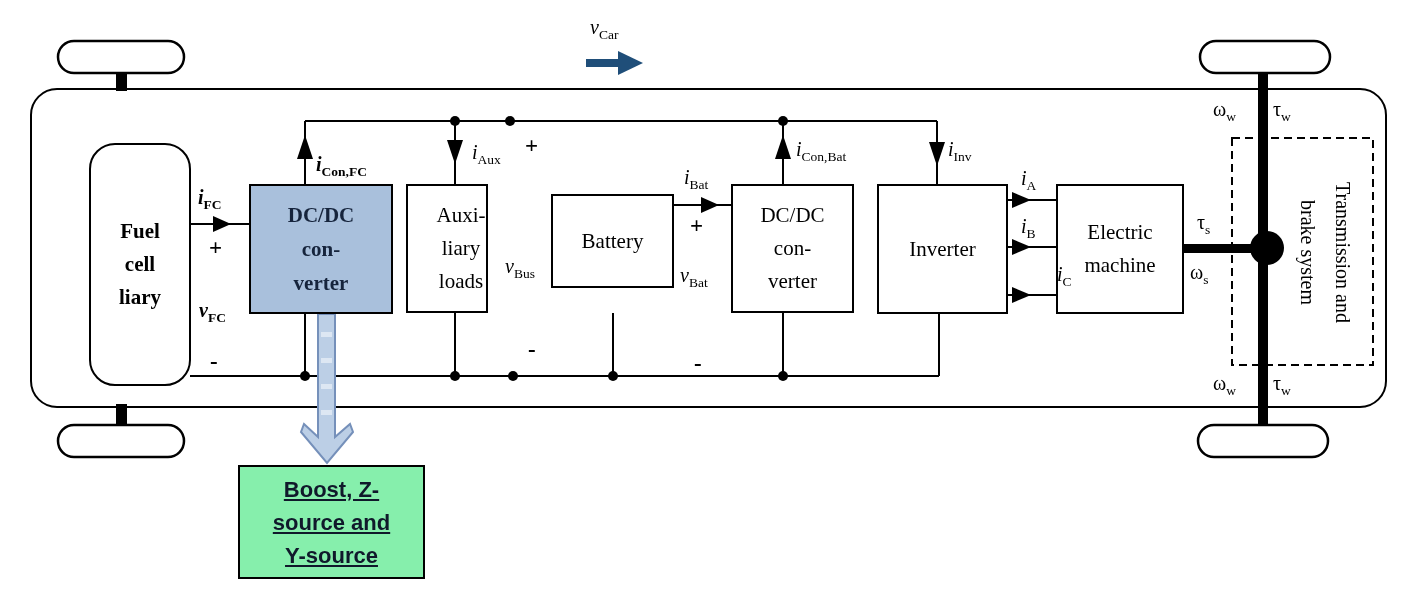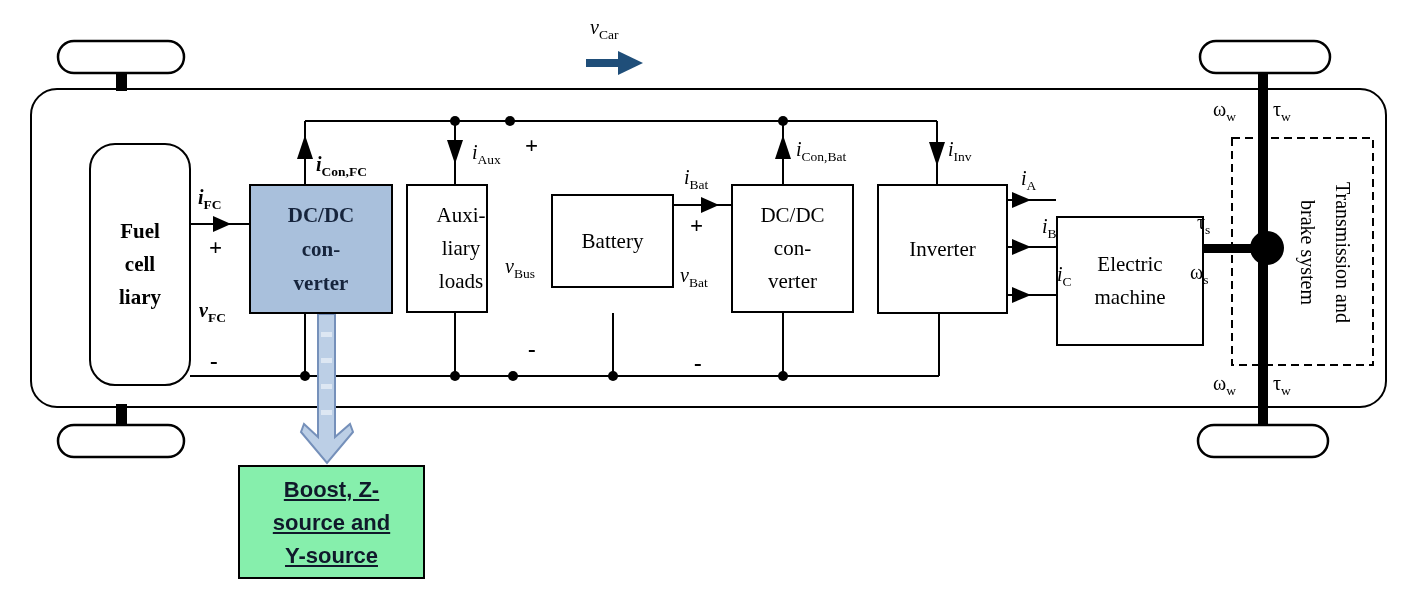--- a/index.html
+++ b/index.html
@@ -18,21 +18,21 @@
   .box.bold{font-weight:bold;}
   .box.blue{background:#a9c0dc;border-width:2.5px;color:#16243c;}
   .box span{display:block;}
 
   #fuel-cell{left:89px;top:143px;width:102px;height:243px;border-radius:26px;}
   #dcdc-fc{left:249px;top:184px;width:144px;height:130px;line-height:34px;}
   #aux-loads{left:406px;top:184px;width:82px;height:129px;padding-left:28px;}
   #battery{left:551px;top:194px;width:123px;height:94px;}
   #dcdc-bat{left:731px;top:184px;width:123px;height:129px;}
   #inverter{left:877px;top:184px;width:131px;height:130px;}
-  #electric-machine{left:1056px;top:184px;width:148px;height:130px;margin-top:32px;}
+  #electric-machine{left:1056px;top:184px;width:128px;height:130px;}
   #boost{
     left:238px;top:465px;width:187px;height:114px;
     background:#86efac;border-width:2.5px;
     font-family:"Liberation Sans",sans-serif;font-weight:bold;font-size:22px;line-height:33px;color:#10192b;text-decoration:underline;
   }
 
   
   .lbl{position:absolute;font-size:20px;white-space:nowrap;line-height:28px;}
   .lbl .sym{font-style:italic;}
   .lbl.greek .sym{font-style:normal;}
@@ -201,21 +201,21 @@
     <span class="sym">i</span><sub>Con,Bat</sub>
   </div>
 
   <div class="lbl" style="left:948px;top:135px;text-align:center;">
     <span class="sym">i</span><sub>Inv</sub>
   </div>
 
   <div class="lbl" style="left:1021px;top:164px;">
     <span class="sym">i</span><sub>A</sub>
   </div>
-  <div class="lbl" style="left:1021px;top:212px;margin-left:21px;">
+  <div class="lbl" style="left:1021px;top:212px;">
     <span class="sym">i</span><sub>B</sub>
   </div>
   <div class="lbl" style="left:1021px;top:260px;margin-left:36px;">
     <span class="sym">i</span><sub>C</sub>
   </div>
 
   <div class="lbl greek" style="left:1197px;top:208px;">
     <span class="sym">τ</span><sub>s</sub>
   </div>
   <div class="lbl greek" style="left:1190px;top:258px;">

